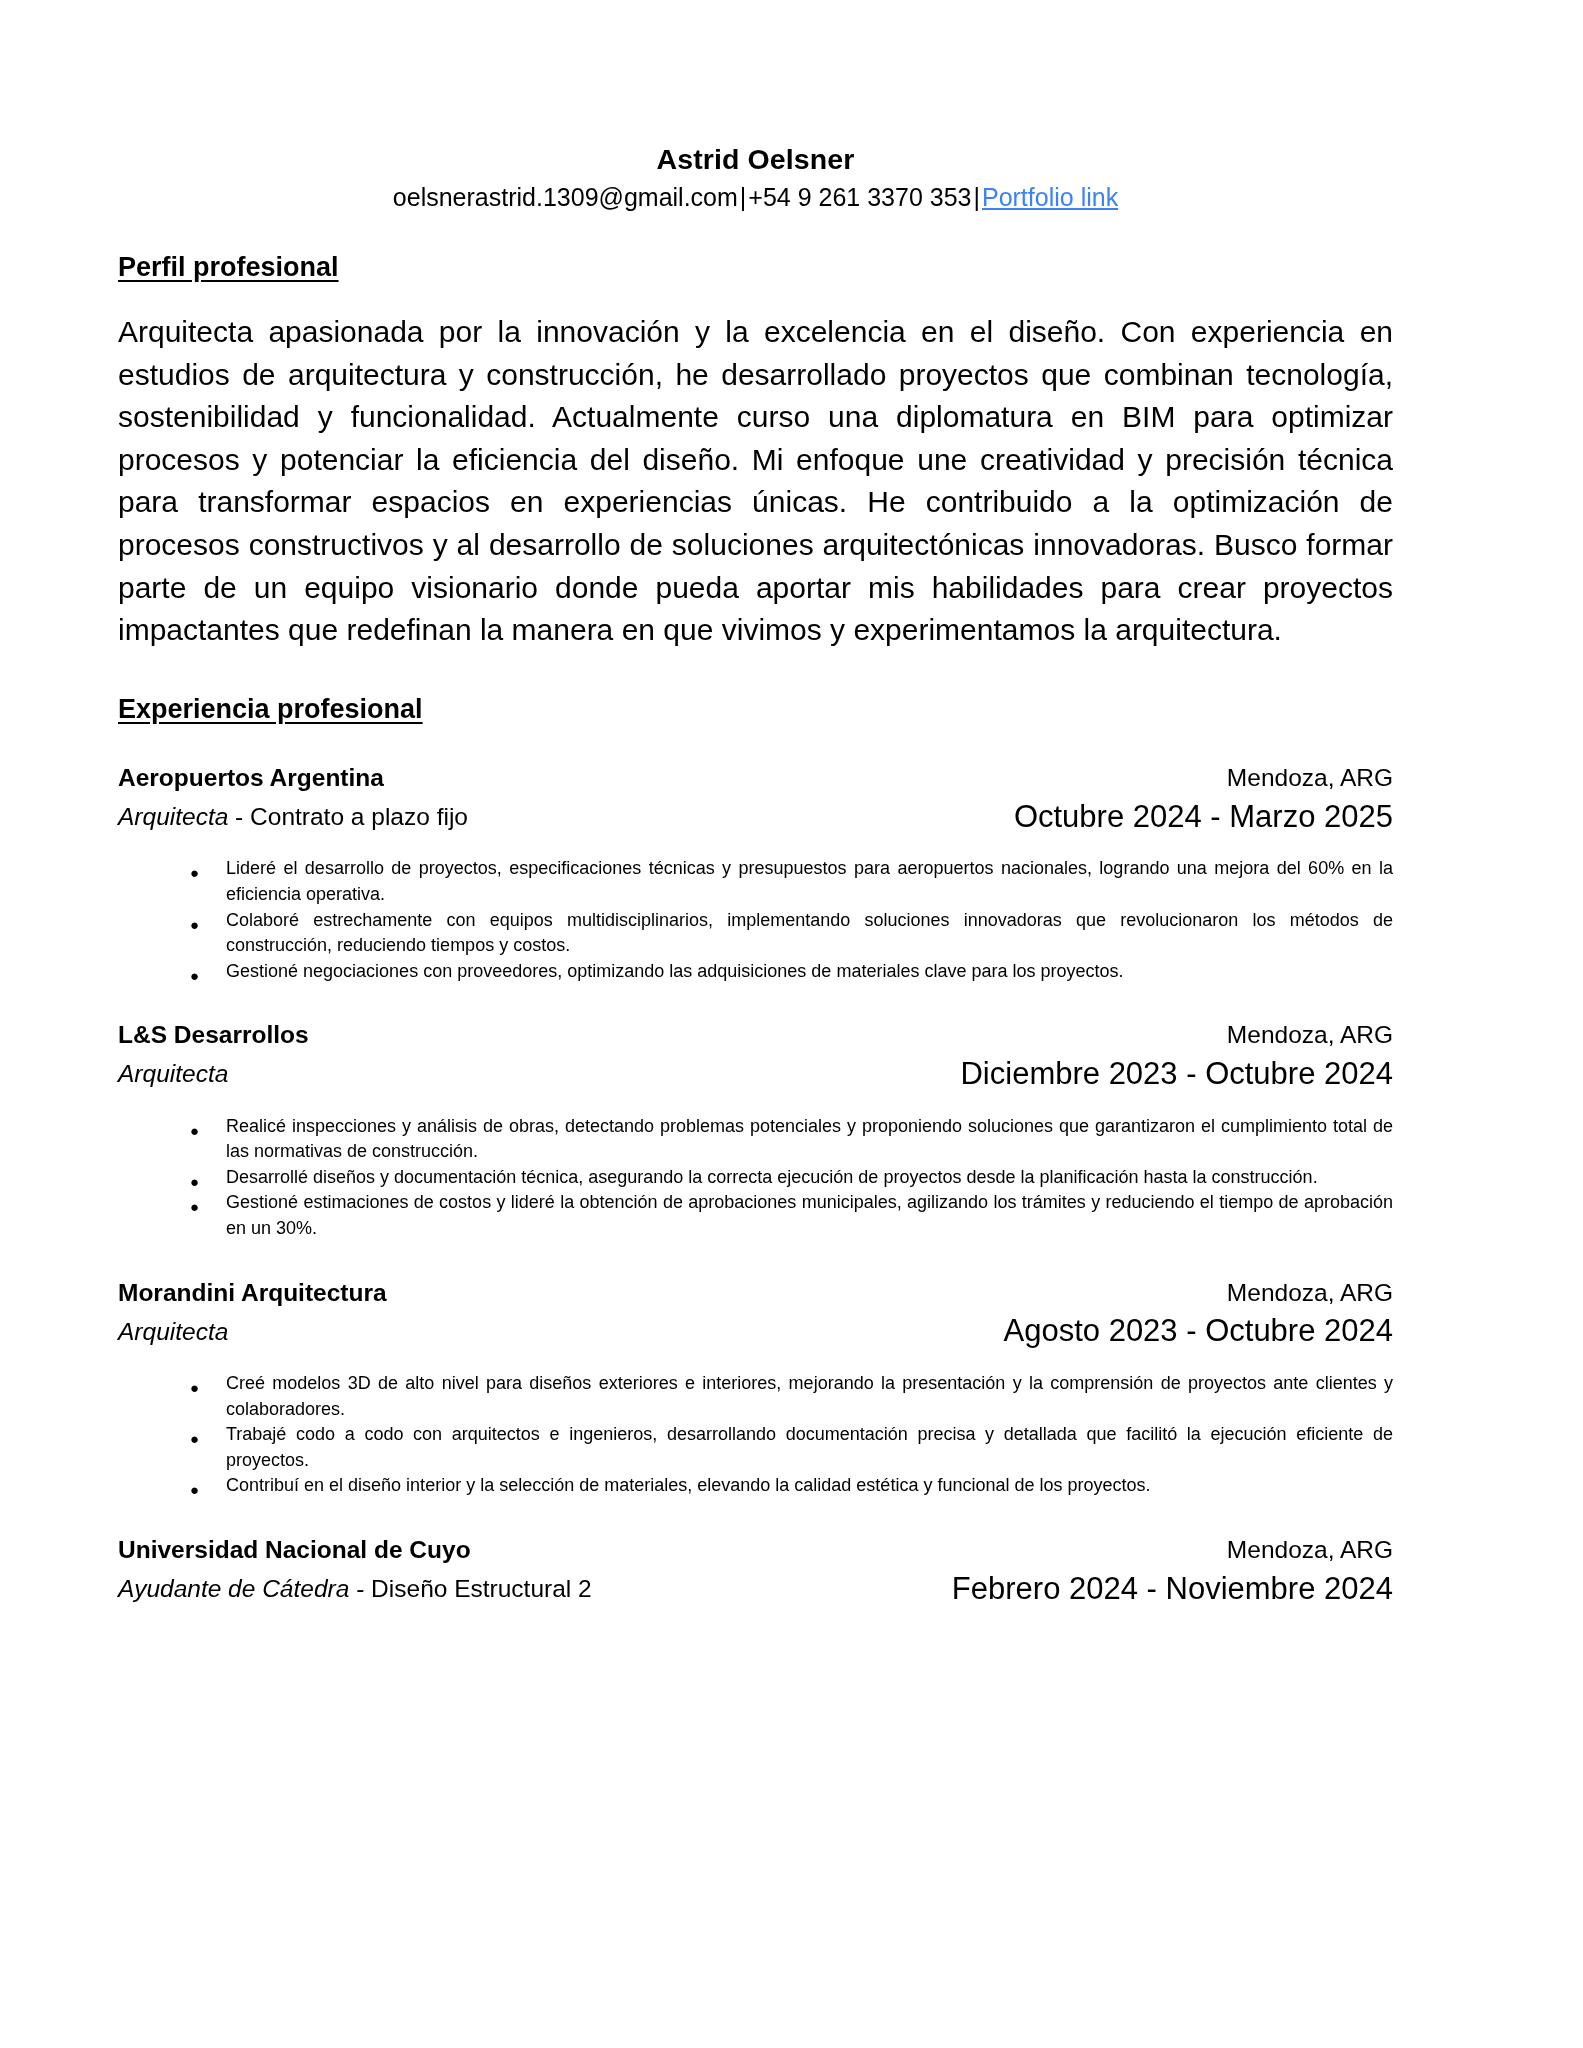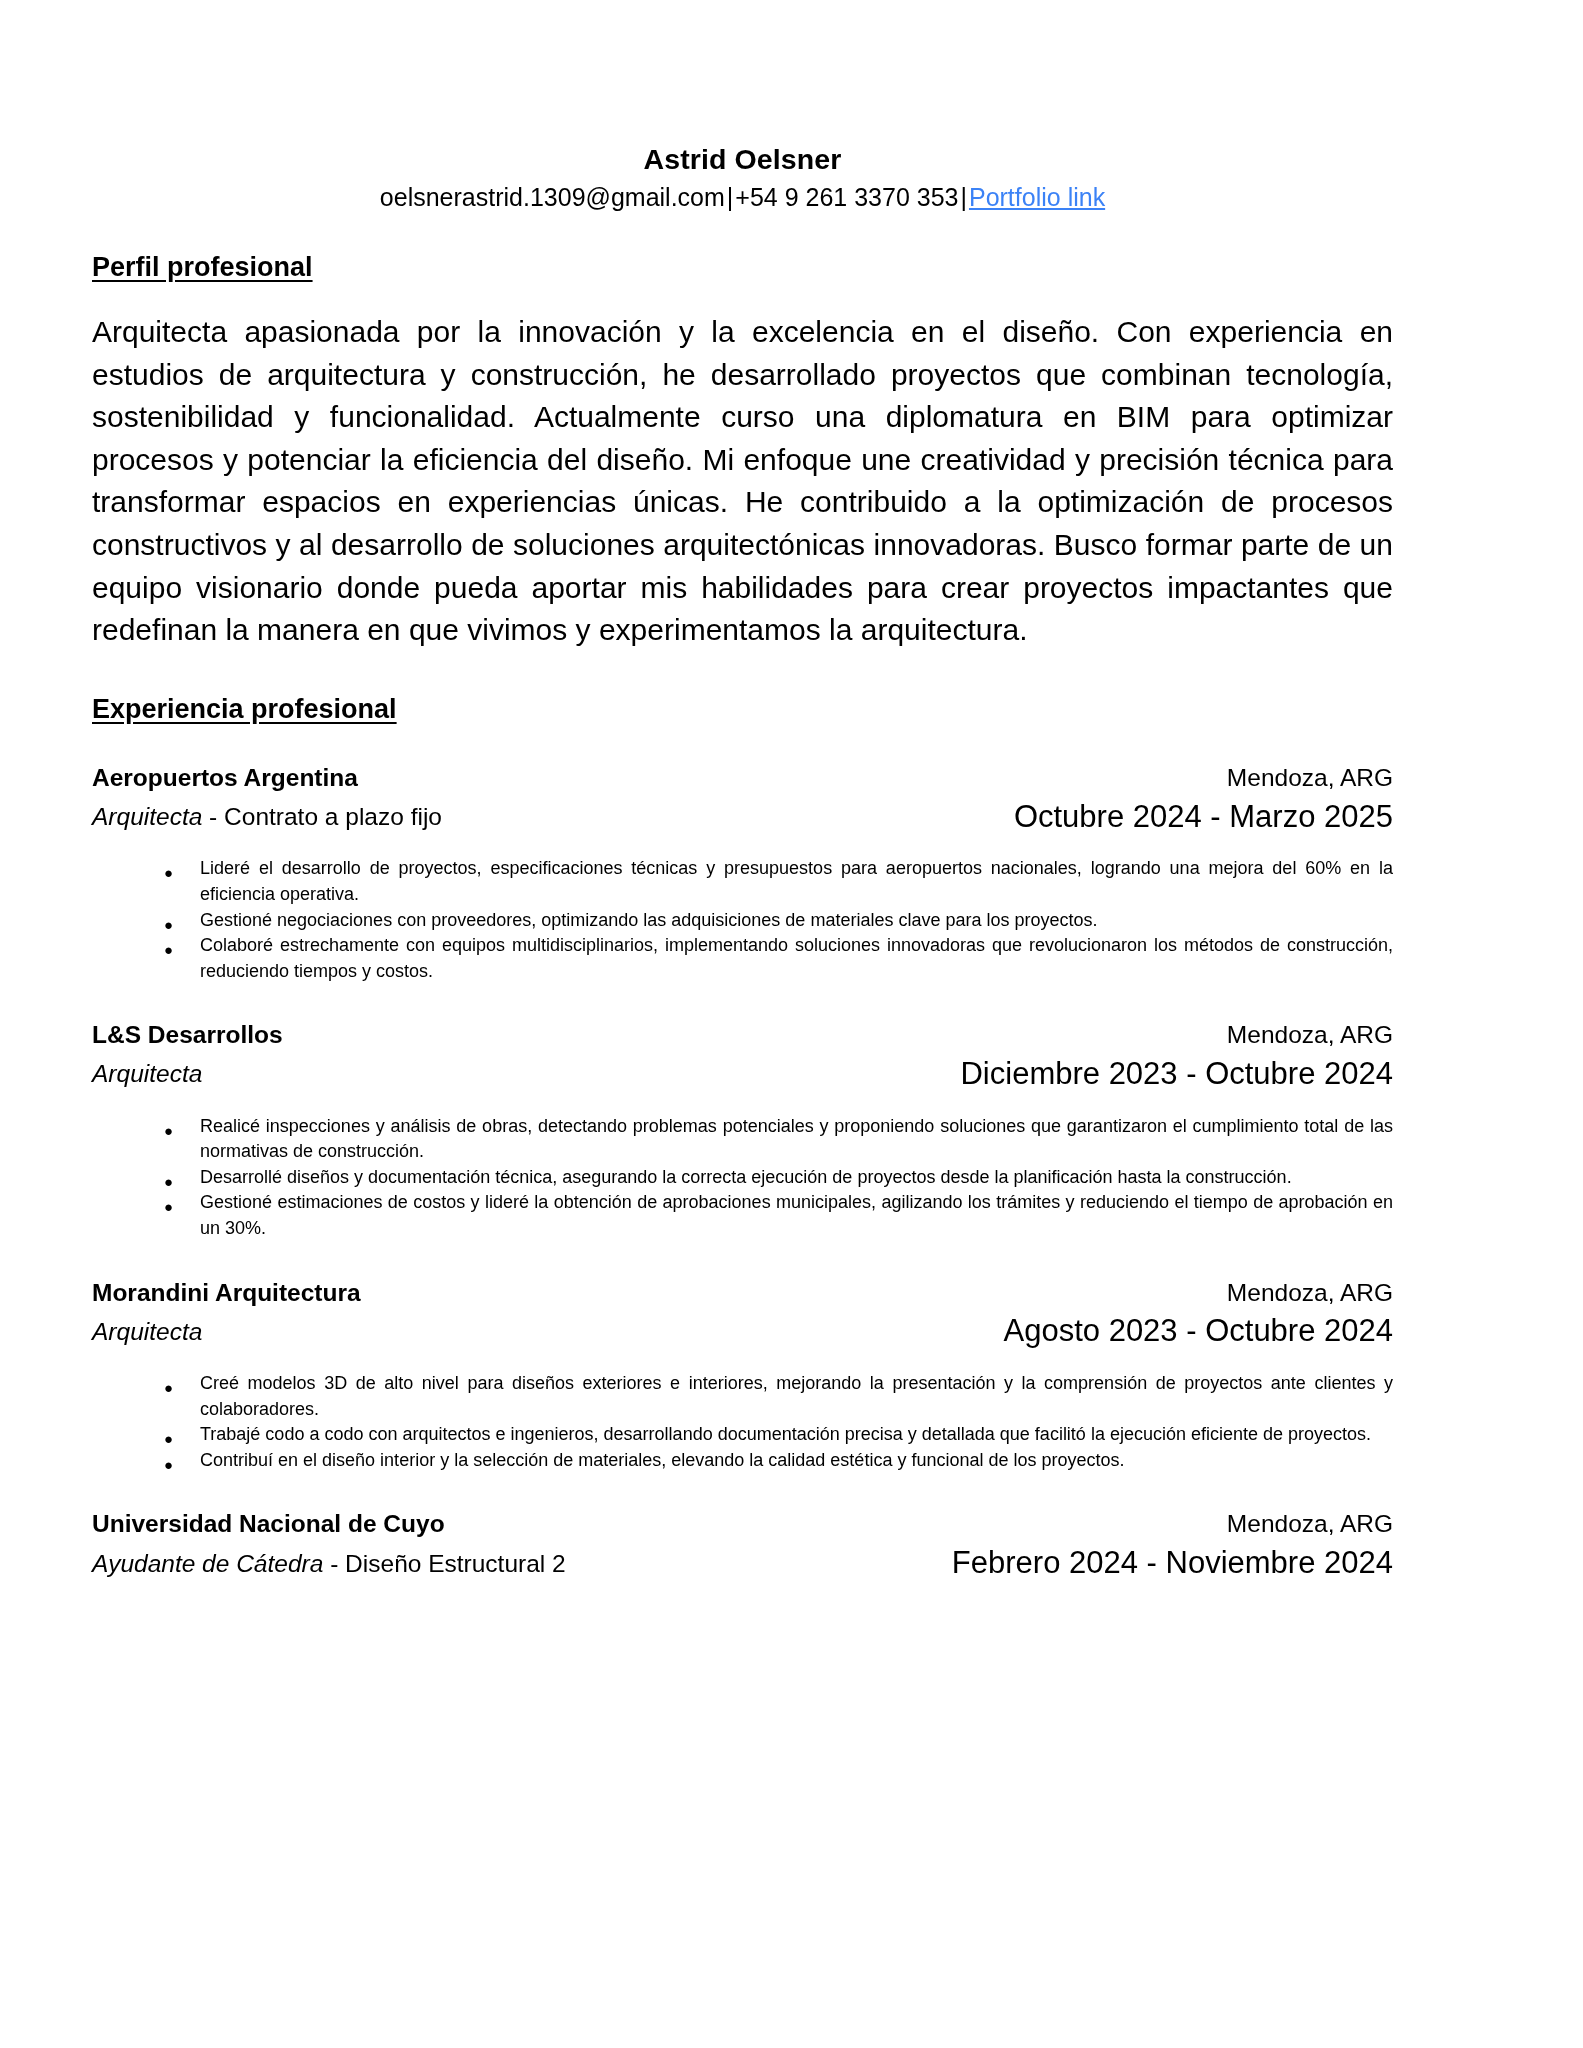--- a/index.html
+++ b/index.html
@@ -11,21 +11,21 @@
   body {
     font-family: "Liberation Sans", sans-serif;
     color: #000000;
   }
   .page {
     position: relative;
     width: 1583px;
     height: 2048px;
     background: #ffffff;
     box-sizing: border-box;
-    padding: 140px 190px 0 92px;
+    padding: 140px 190px 0 118px;
     overflow: hidden;
   }
   
   .doc-header {
     text-align: center;
     margin: 0 0 4px 0;
   }
   .name {
     font-size: 28.5px;
     font-weight: bold;
@@ -138,22 +138,22 @@
         <div class="job-row">
           <span class="company">Aeropuertos Argentina</span>
           <span class="location">Mendoza, ARG</span>
         </div>
         <div class="job-row second">
           <span class="role"><span class="role-title">Arquitecta</span><span> - Contrato a plazo fijo</span></span>
           <span class="dates">Octubre 2024 - Marzo 2025</span>
         </div>
         <ul class="bullets">
           <li>Lideré el desarrollo de proyectos, especificaciones técnicas y presupuestos para aeropuertos nacionales, logrando una mejora del 60% en la eficiencia operativa.</li>
+          <li>Colaboré estrechamente con equipos multidisciplinarios, implementando soluciones innovadoras que revolucionaron los métodos de construcción, reduciendo tiempos y costos.</li>
           <li>Gestioné negociaciones con proveedores, optimizando las adquisiciones de materiales clave para los proyectos.</li>
-          <li>Colaboré estrechamente con equipos multidisciplinarios, implementando soluciones innovadoras que revolucionaron los métodos de construcción, reduciendo tiempos y costos.</li>
         </ul>
       </div>
       <div class="job">
         <div class="job-row">
           <span class="company">L&amp;S Desarrollos</span>
           <span class="location">Mendoza, ARG</span>
         </div>
         <div class="job-row second">
           <span class="role"><span class="role-title">Arquitecta</span></span>
           <span class="dates">Diciembre 2023 - Octubre 2024</span>

